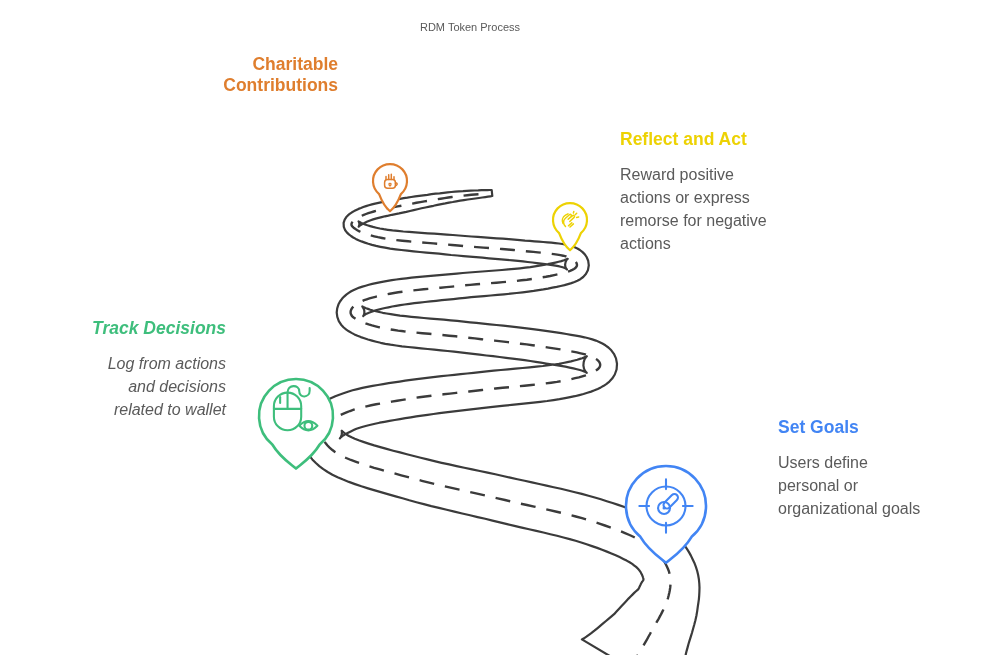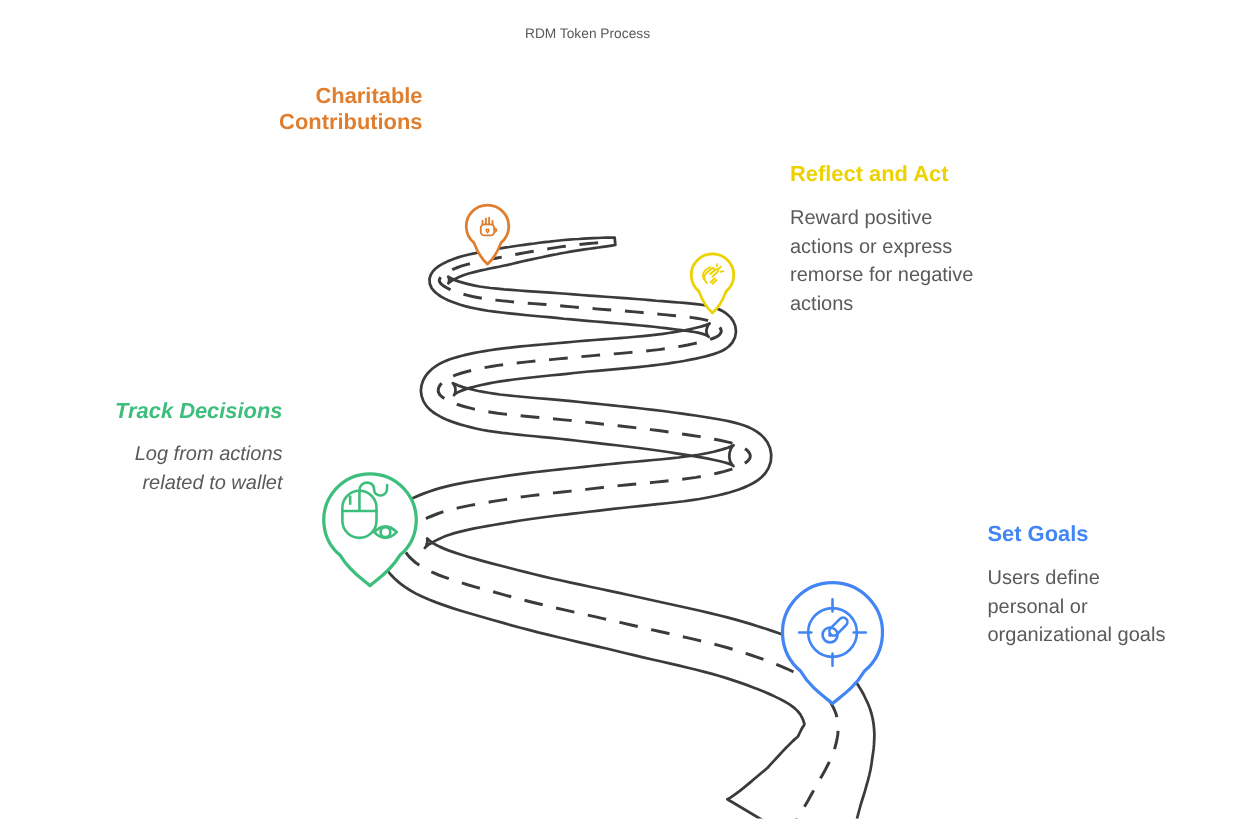--- a/index.html
+++ b/index.html
@@ -5,22 +5,22 @@
   html,body{margin:0;padding:0;background:#fff;}
   #stage{position:relative;width:993px;height:655px;background:#fff;overflow:hidden;
          font-family:"Liberation Sans",sans-serif;}
   #road-svg{position:absolute;left:0;top:0;}
   .title{position:absolute;top:21px;left:0;width:940px;text-align:center;
          font-size:11px;color:#595959;}
   .milestone{position:absolute;}
   .milestone .heading{font-size:17.5px;font-weight:700;line-height:21px;}
   .milestone .desc{margin-top:13px;font-size:16px;line-height:23px;color:#5a5a5a;}
   .align-right{text-align:right;}
-  .align-left{text-align:left;margin-left:12px;}
-  #ms-charitable{top:66px;right:655px;}
+  .align-left{text-align:left;}
+  #ms-charitable{top:54px;right:655px;}
   #ms-reflect{top:129px;left:620px;}
   #ms-track{top:318px;right:767px;font-style:italic;}
   #ms-goals{top:417px;left:778px;}
 </style>
 </head>
 <body>
 
 <div id="stage">
 
   <svg id="road-svg" width="993" height="655" viewBox="0 0 993 655">
@@ -93,20 +93,21 @@
       <div>actions</div>
     </div>
   </div>
 
   <div class="milestone align-right" id="ms-track">
     <div class="heading" style="color: rgb(62, 190, 124);">
       <div>Track Decisions</div>
     </div>
     <div class="desc">
       <div>Log from actions</div>
+      <div>and decisions</div>
       <div>related to wallet</div>
     </div>
   </div>
 
   <div class="milestone align-left" id="ms-goals">
     <div class="heading" style="color: rgb(66, 133, 244);">
       <div>Set Goals</div>
     </div>
     <div class="desc">
       <div>Users define</div>

